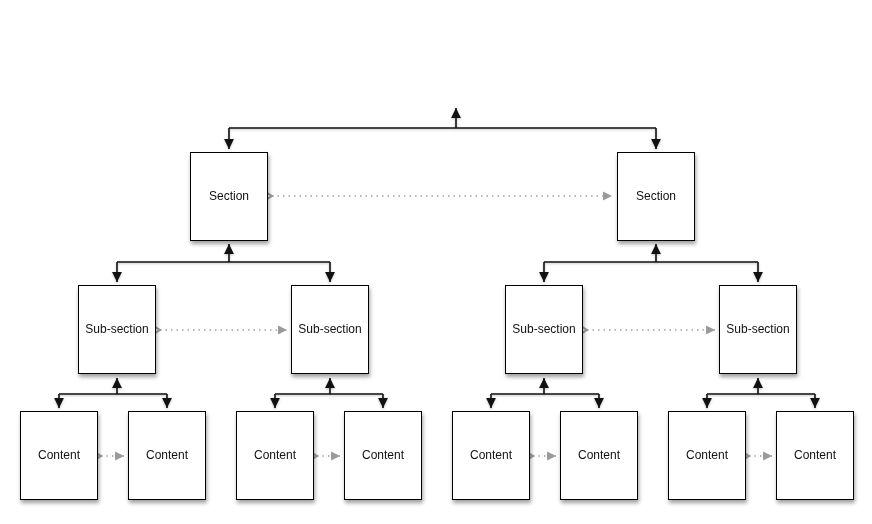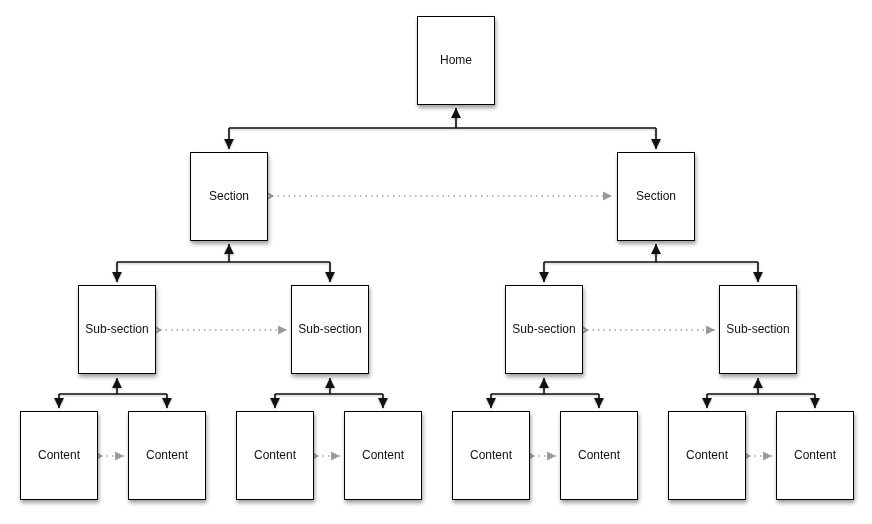--- a/index.html
+++ b/index.html
@@ -109,23 +109,20 @@
       <line x1="272" y1="196" x2="612" y2="196" marker-start="url(#chevron-gray)" marker-end="url(#arrow-gray)"></line>
       <line x1="160" y1="330" x2="287" y2="330" marker-start="url(#chevron-gray)" marker-end="url(#arrow-gray)"></line>
       <line x1="587" y1="330" x2="715" y2="330" marker-start="url(#chevron-gray)" marker-end="url(#arrow-gray)"></line>
       <line x1="101" y1="456" x2="124" y2="456" marker-start="url(#chevron-gray)" marker-end="url(#arrow-gray)"></line>
       <line x1="317" y1="456" x2="340" y2="456" marker-start="url(#chevron-gray)" marker-end="url(#arrow-gray)"></line>
       <line x1="533" y1="456" x2="556" y2="456" marker-start="url(#chevron-gray)" marker-end="url(#arrow-gray)"></line>
       <line x1="749" y1="456" x2="772" y2="456" marker-start="url(#chevron-gray)" marker-end="url(#arrow-gray)"></line>
     </g>
   </svg>
 
-  <div class="node" style="left:417px;top:16px;">
-    <span class="label">Home</span>
-  </div>
 
   <div class="node" style="left:190px;top:152px;">
     <span class="label">Section</span>
   </div>
   <div class="node" style="left:617px;top:152px;">
     <span class="label">Section</span>
   </div>
 
   <div class="node" style="left:78px;top:285px;">
     <span class="label">Sub-section</span>

